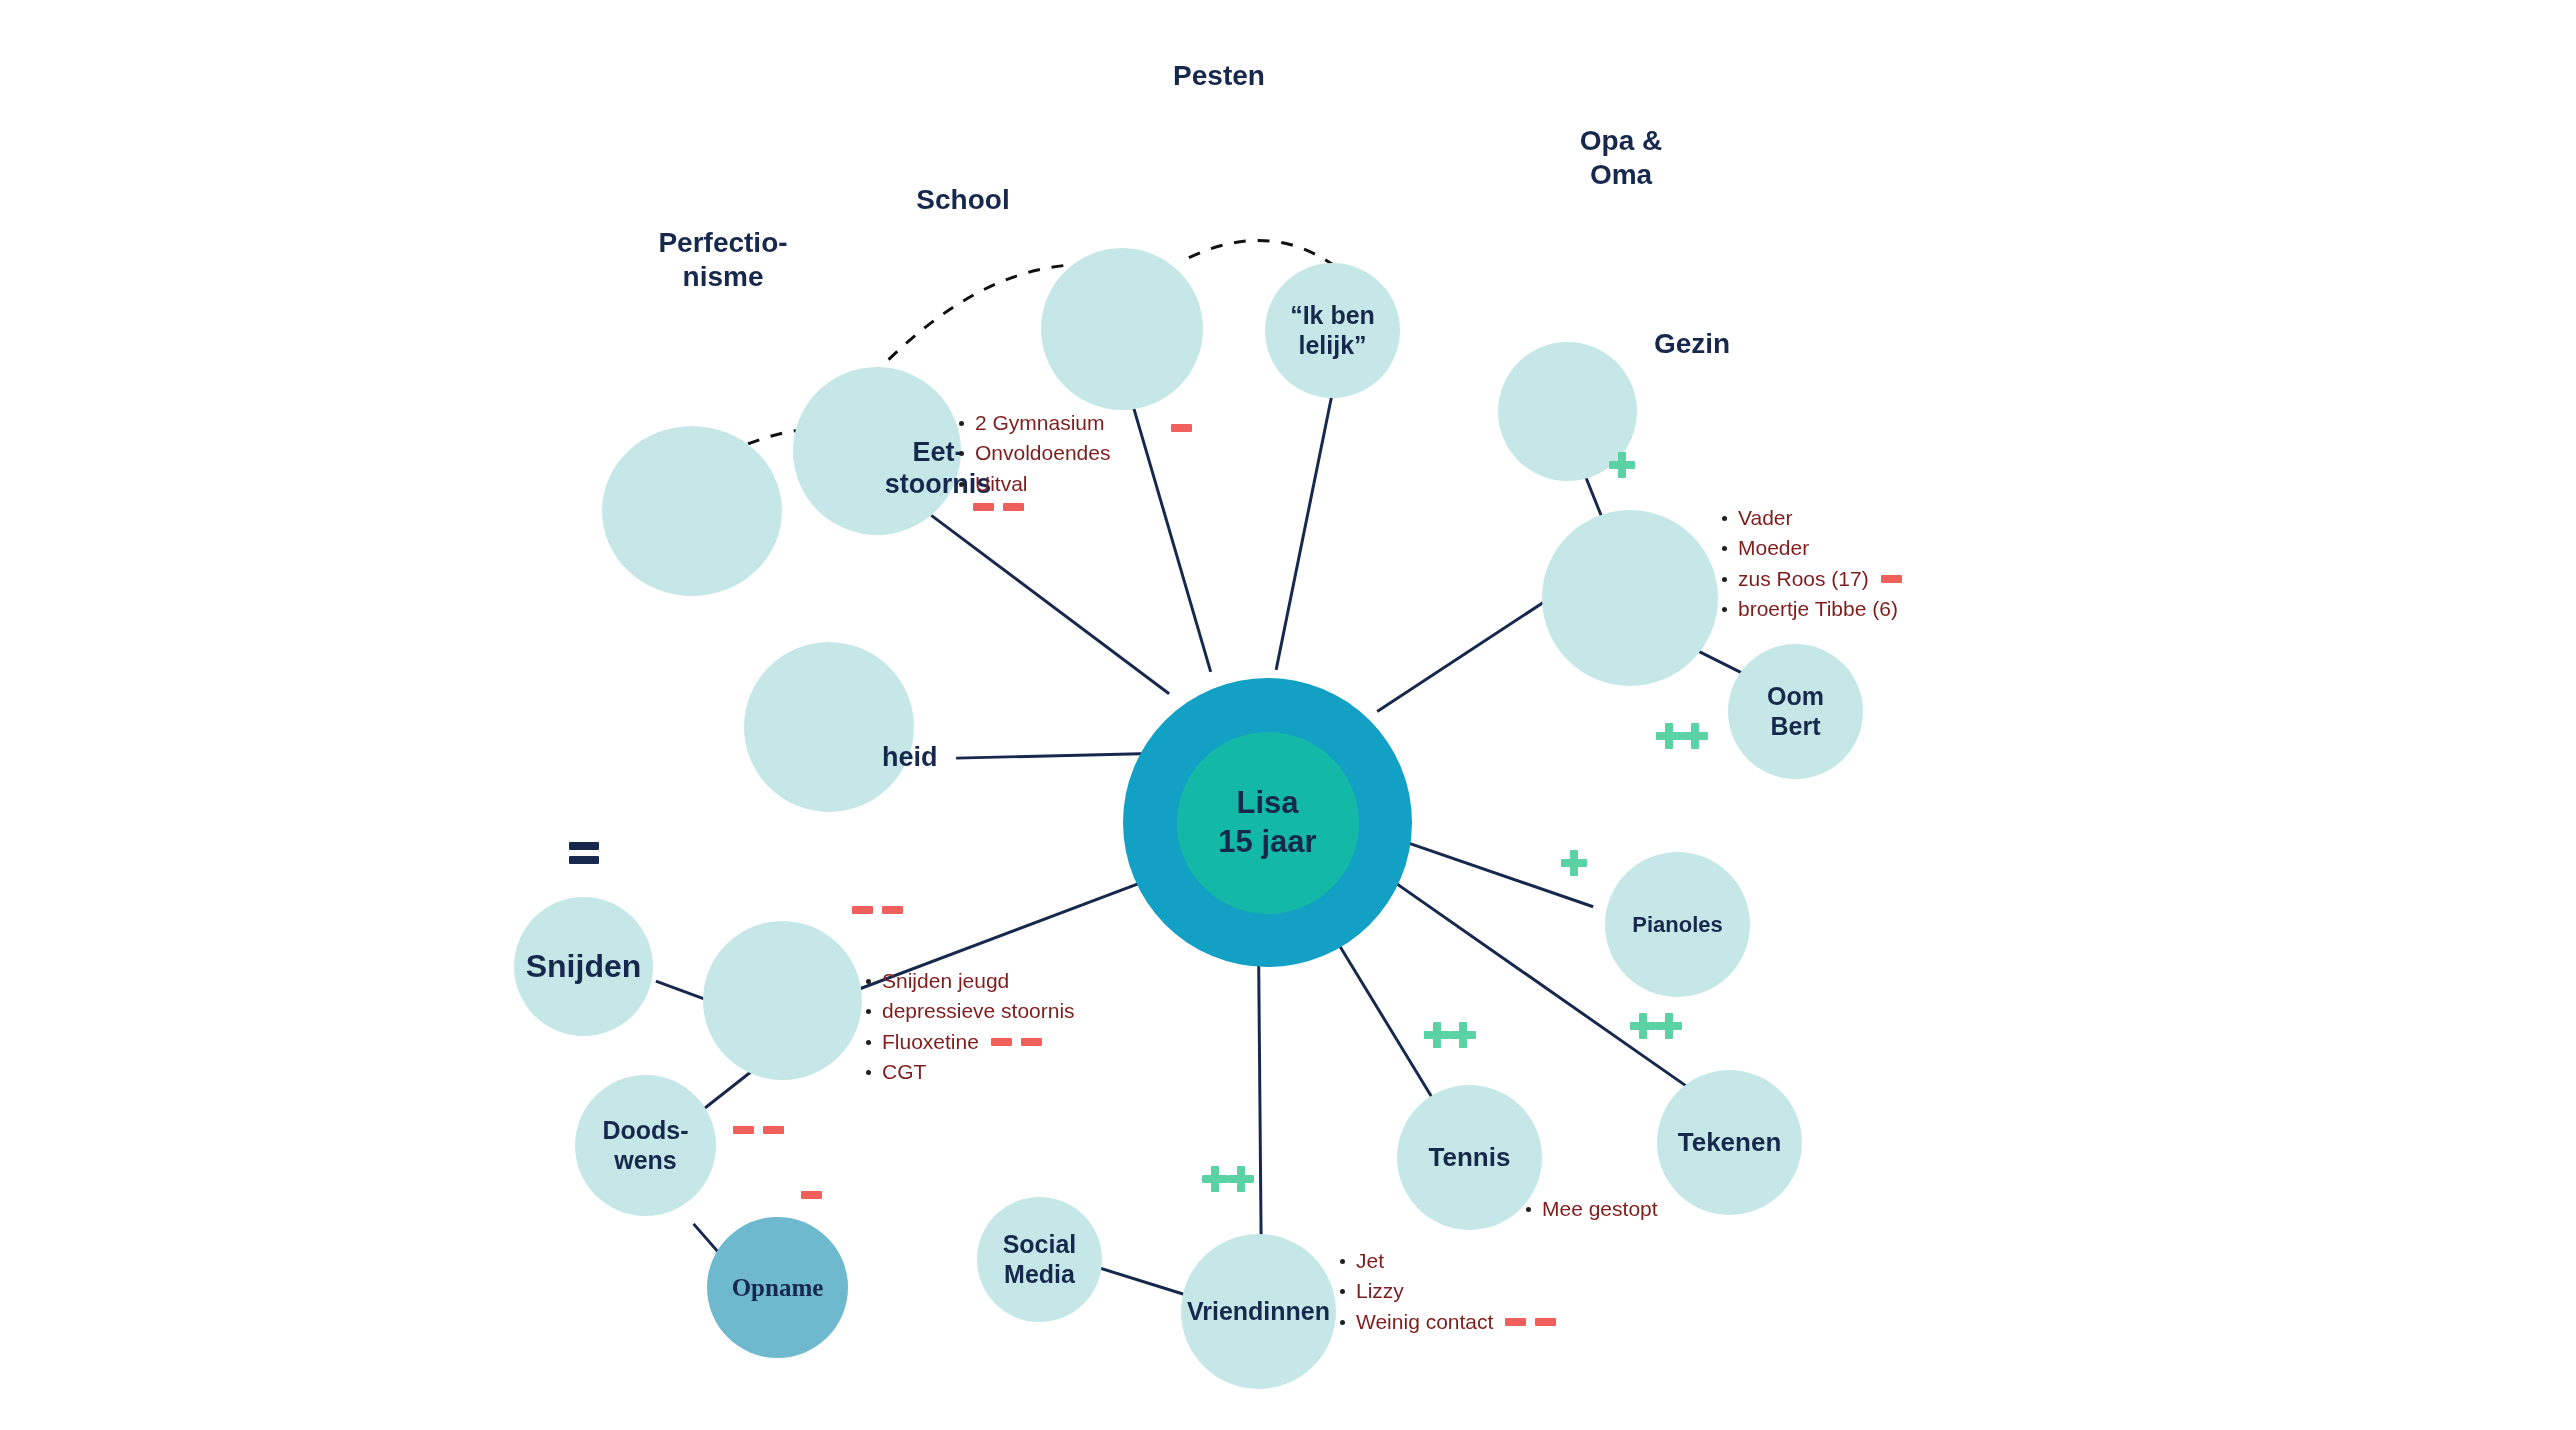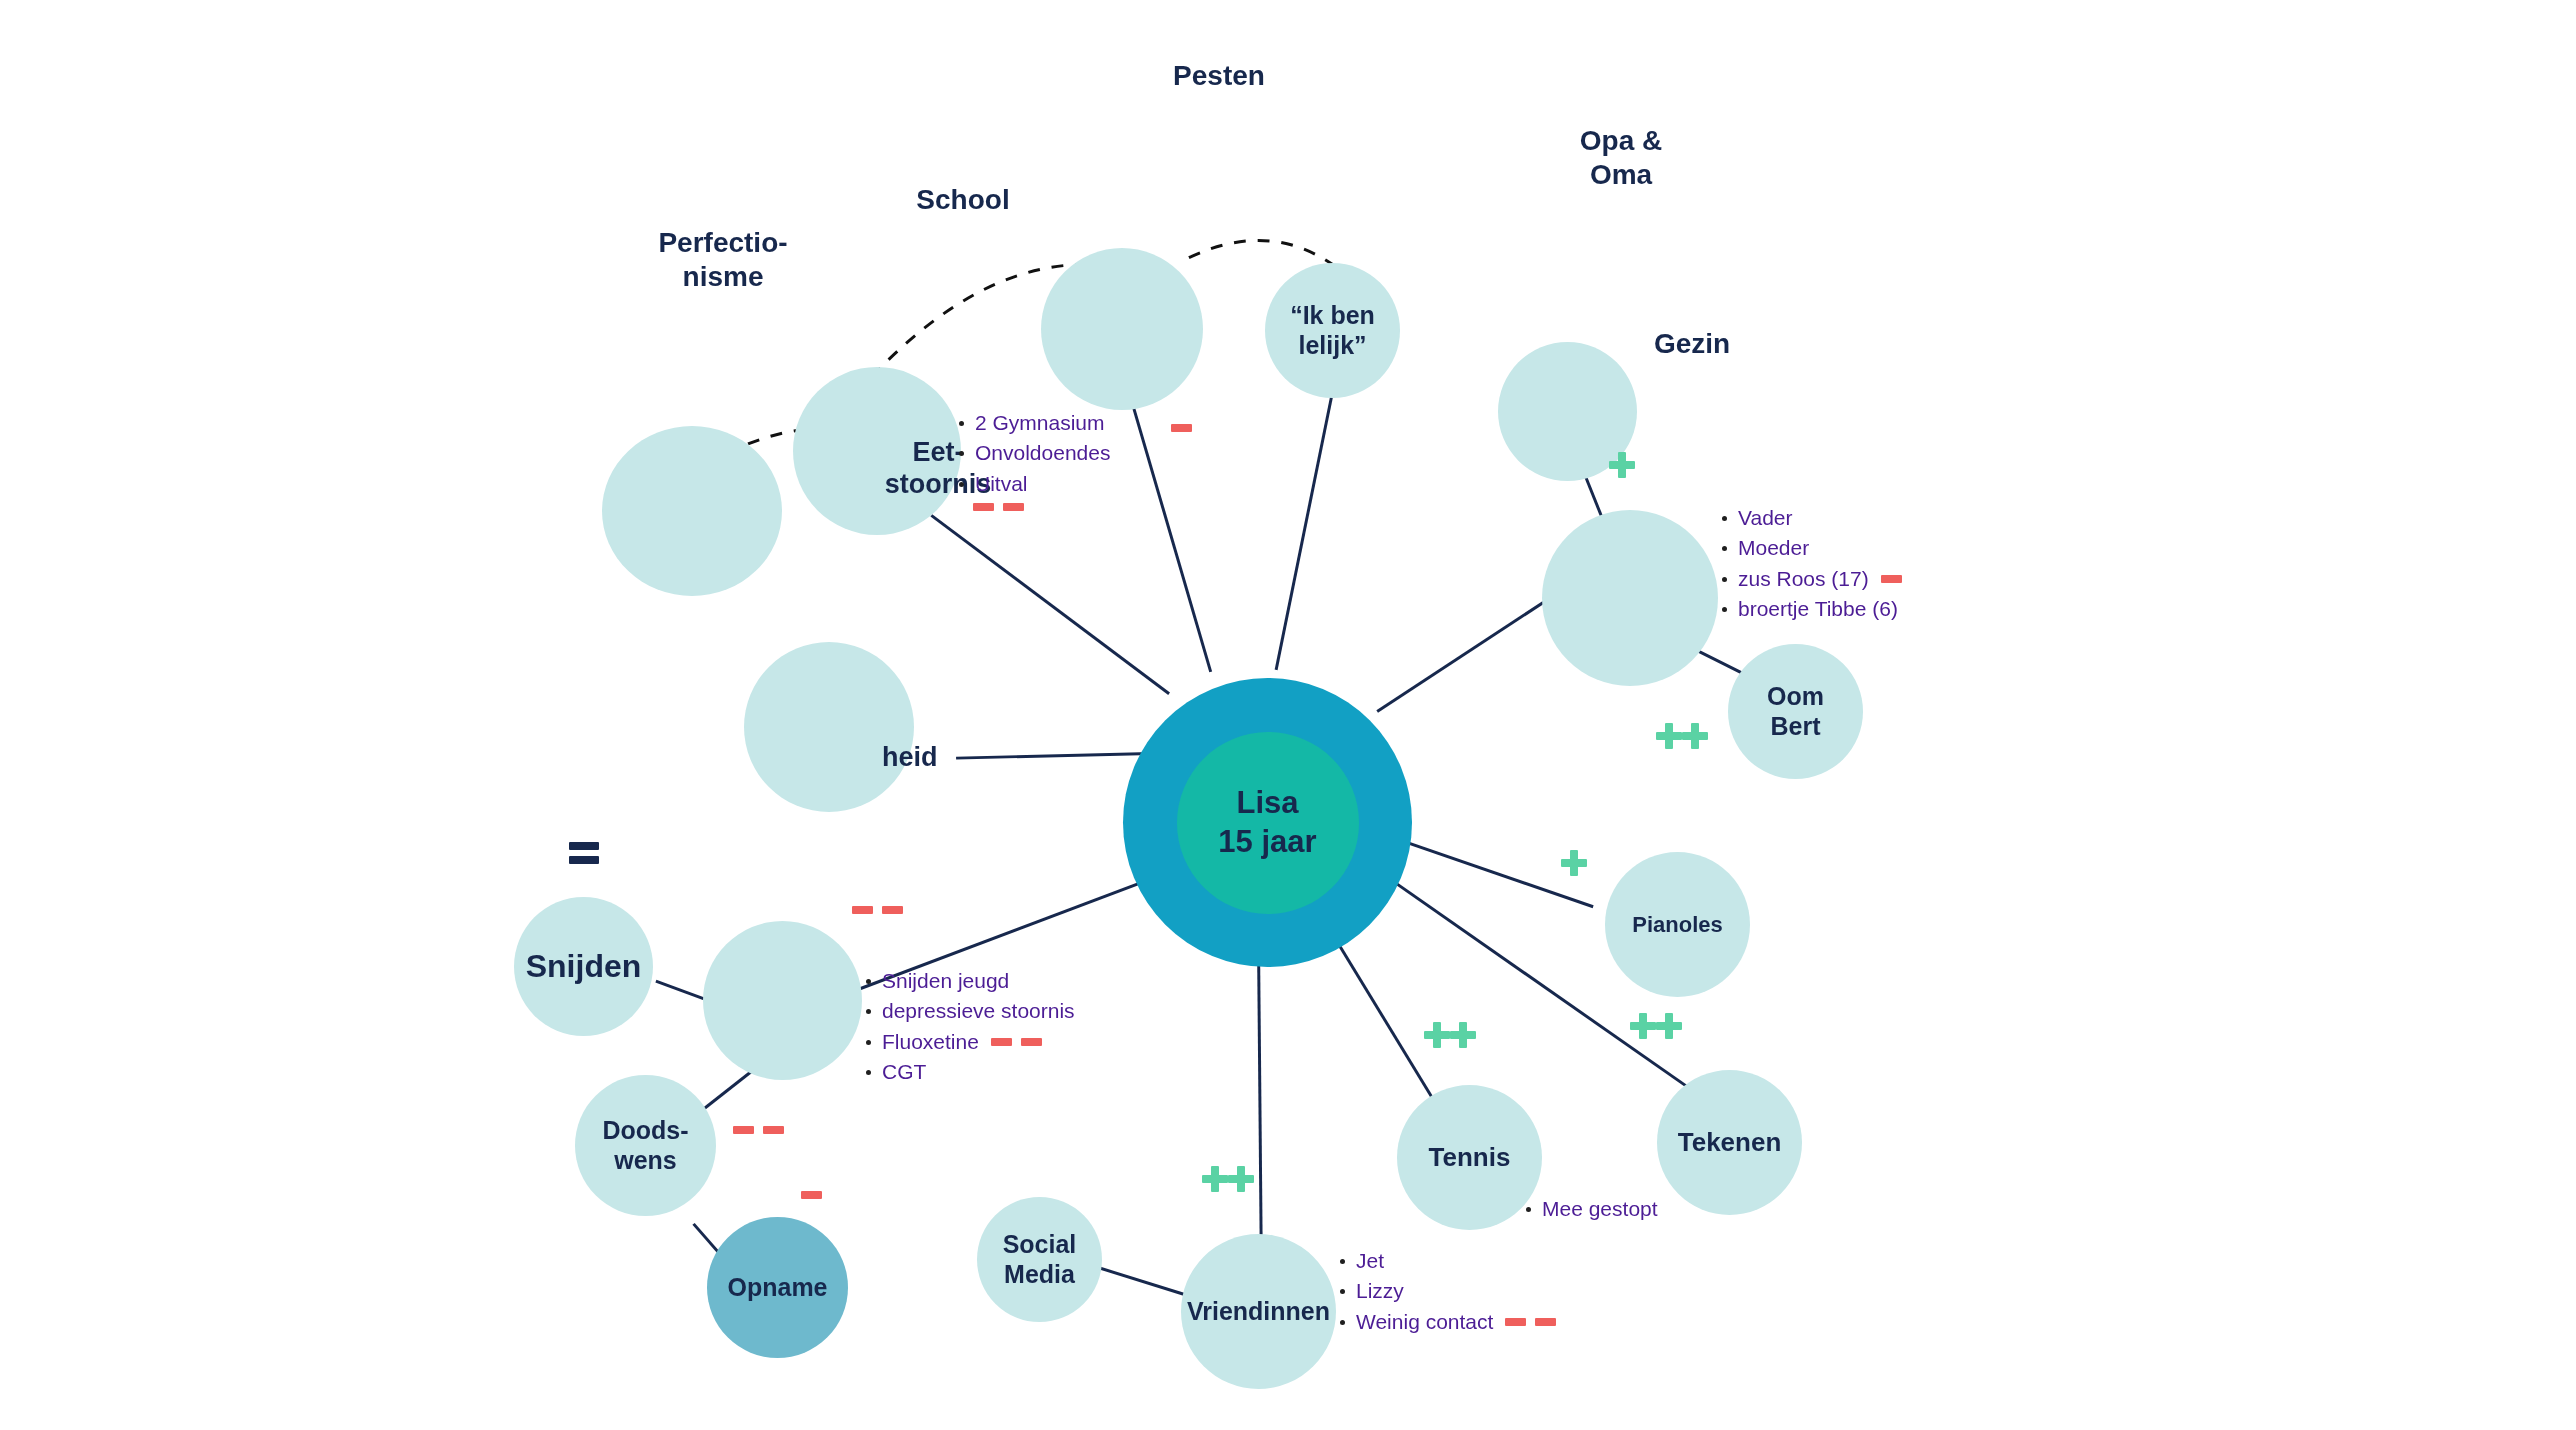--- a/index.html
+++ b/index.html
@@ -68,21 +68,21 @@
     position:absolute;
     color:#17284d;
     font-weight:bold;
     line-height:1.2;
     white-space:pre-line;
   }
 
   
   .bullets{
     position:absolute;
-    color:#4c1d95;
+    color:#7f1d1d;
     font-size:21px;
     line-height:1.45;
   }
   .bullets .bullet-row{
     display:flex;align-items:center;white-space:nowrap;
   }
   .bullets .dot{
     display:inline-block;
     width:5px;height:5px;border-radius:50%;
     background:#1f1f1f;
@@ -191,21 +191,21 @@
   <div class="node" style="left:703px;top:921px;width:159px;height:159px;">
     <span class="node-label" style="font-size:25px;"></span>
   </div>
 
   <div class="node" style="left:575px;top:1075px;width:141px;height:141px;">
     <span class="node-label" style="font-size:25px;">Doods-
 wens</span>
   </div>
 
   <div class="node dark" style="left:707px;top:1217px;width:141px;height:141px;">
-    <span class="node-label" style="font-size:25px;">Opname</span>
+    <span class="node-label" style="font-size:25px;font-family:Liberation Serif, serif;">Opname</span>
   </div>
 
   <div class="node" style="left:977px;top:1197px;width:125px;height:125px;">
     <span class="node-label" style="font-size:25px;">Social
 Media</span>
   </div>
 
   <div class="node" style="left:1181px;top:1234px;width:155px;height:155px;">
     <span class="node-label" style="font-size:25px;">Vriendinnen</span>
   </div>

